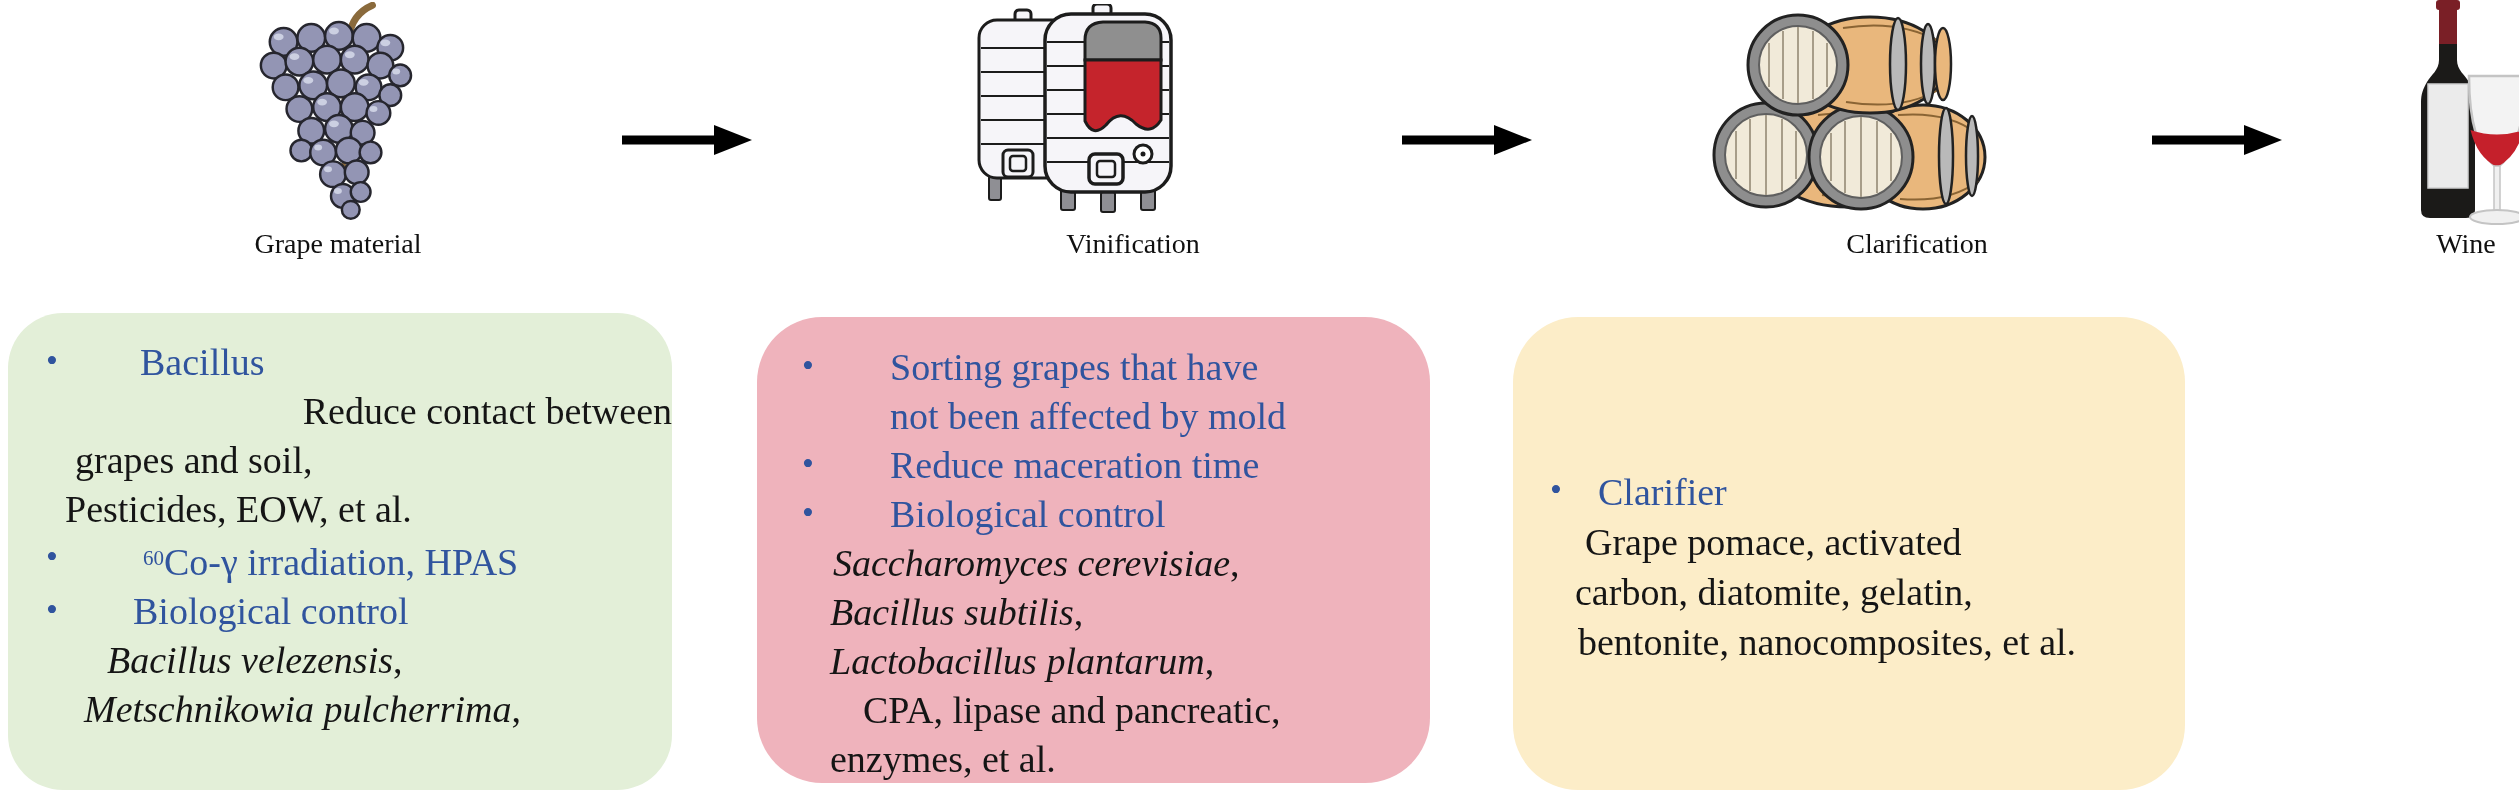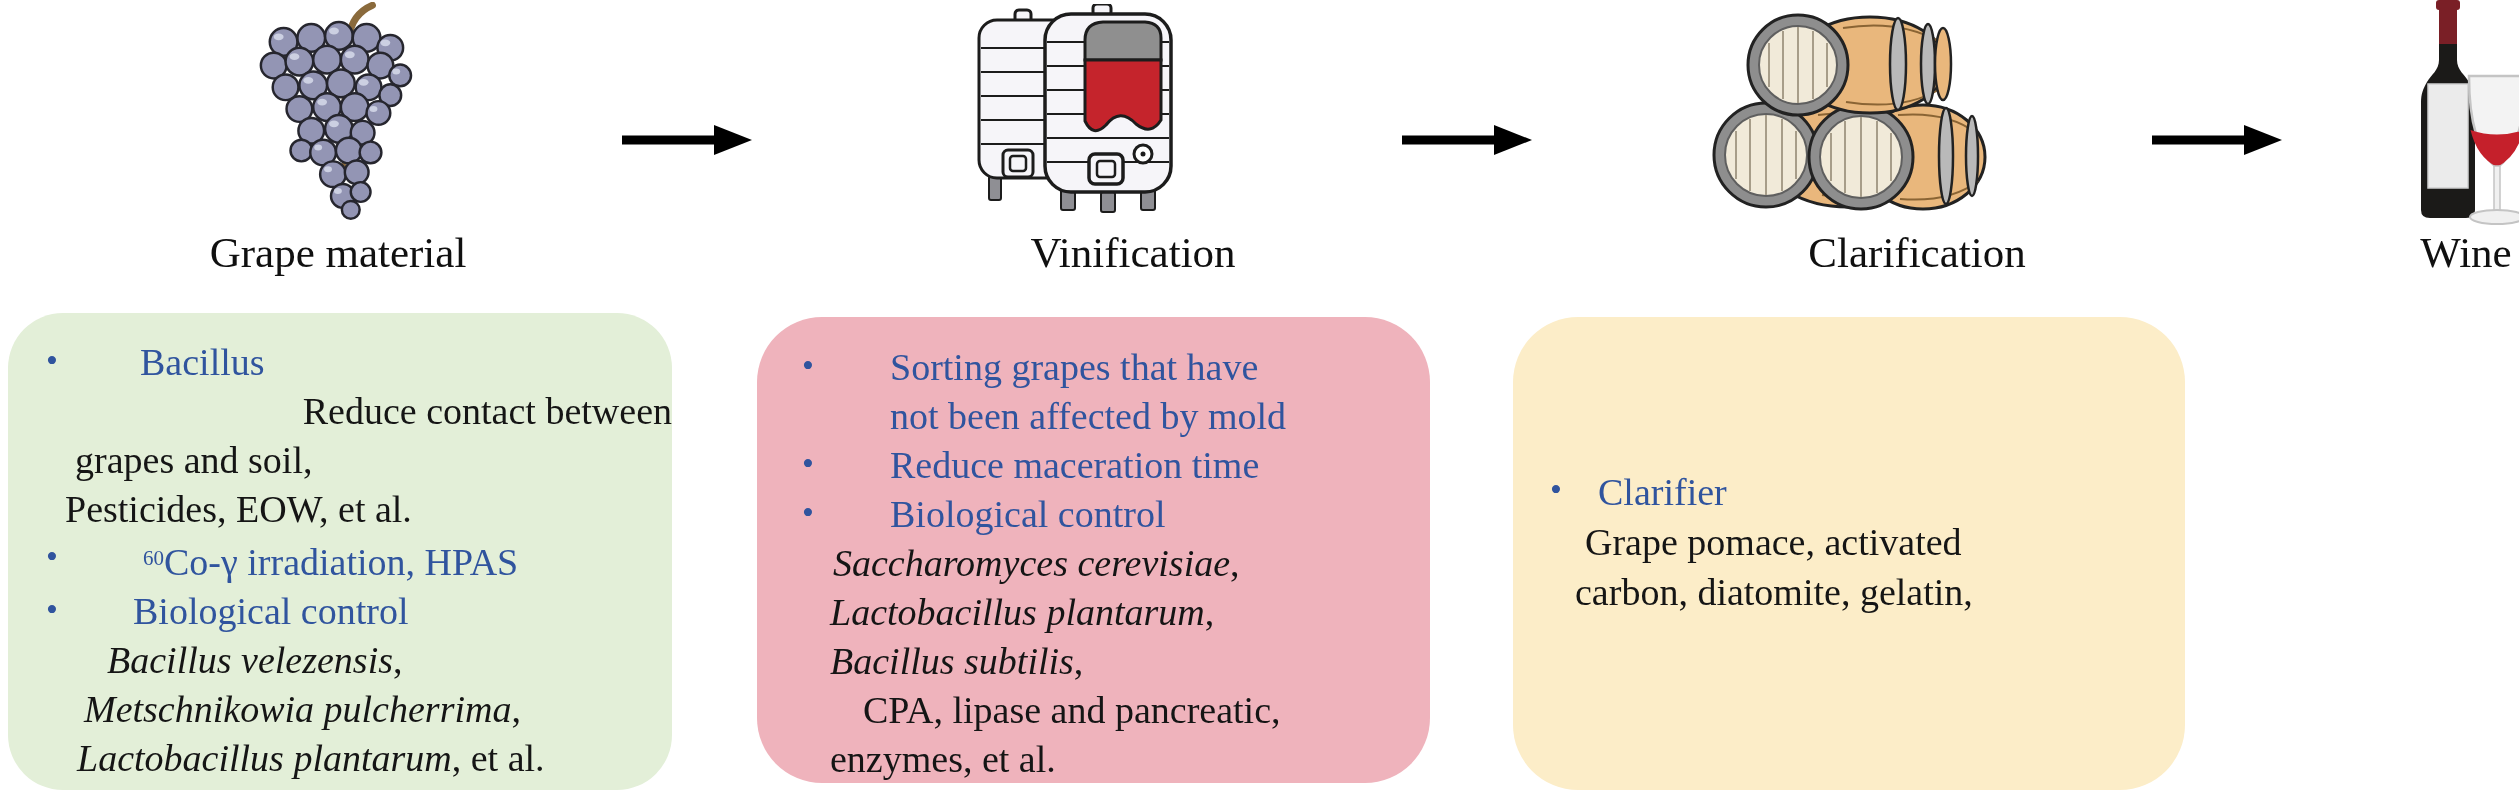--- a/index.html
+++ b/index.html
@@ -11,21 +11,21 @@
   .icon-grapes{left:250px;top:2px;width:163px;height:218px;}
   .icon-tanks{left:973px;top:4px;width:230px;height:212px;}
   .icon-barrels{left:1698px;top:3px;width:290px;height:215px;}
   .icon-wine{left:2402px;top:0;width:117px;height:226px;}
   .arrow{position:absolute;width:134px;height:36px;}
   .a1{left:620px;top:122px;}
   .a2{left:1400px;top:122px;}
   .a3{left:2150px;top:122px;}
   .stage-label{
     position:absolute;top:228px;transform:translateX(-50%);
-    font-size:43px;color:#101010;white-space:nowrap;
+    font-size:28px;color:#101010;white-space:nowrap;
   }
   .s1{left:338px;} .s2{left:1133px;} .s3{left:1917px;} .s4{left:2466px;}
   .box{
     position:absolute;font-size:38px;line-height:49px;box-sizing:border-box;
   }
   .box .line{position:relative;white-space:nowrap;}
   .box .bullet{
     position:absolute;left:var(--bx);top:-2px;font-size:34px;color:#30549e;
   }
   .blue{color:#30549e;}
@@ -187,32 +187,32 @@
 
   <div class="box" id="box-green">
       <div class="line" style="padding-left: 132px;"><span class="bullet">•</span><span class="blue">Bacillus</span></div>
       <div class="line" style="padding-left: 57px; text-align: right;"><span class="black">Reduce contact between</span></div>
       <div class="line" style="padding-left: 67px;"><span class="black">grapes and soil,</span></div>
       <div class="line" style="padding-left: 57px;"><span class="black">Pesticides, EOW, et al.</span></div>
       <div class="line" style="padding-left: 135px;"><span class="bullet">•</span><span class="blue sup">60</span><span class="blue">Co-γ irradiation, HPAS</span></div>
       <div class="line" style="padding-left: 125px;"><span class="bullet">•</span><span class="blue">Biological control</span></div>
       <div class="line" style="padding-left: 69px; margin-left: 30px;"><span class="black i">Bacillus velezensis</span><span class="black">,</span></div>
       <div class="line" style="padding-left: 69px; margin-left: 7px;"><span class="black i">Metschnikowia pulcherrima</span><span class="black">,</span></div>
-      <div class="line" style="padding-left: 69px;"><span class="black i">Lactobacillus plantarum</span><span class="black">, et al.</span></div>
     </div>
   <div class="box" id="box-pink">
       <div class="line" style="padding-left: 133px;"><span class="bullet">•</span><span class="blue">Sorting grapes that have</span></div>
       <div class="line" style="padding-left: 133px;"><span class="blue">not been affected by mold</span></div>
       <div class="line" style="padding-left: 133px;"><span class="bullet">•</span><span class="blue">Reduce maceration time</span></div>
       <div class="line" style="padding-left: 133px;"><span class="bullet">•</span><span class="blue">Biological control</span></div>
       <div class="line" style="padding-left: 76px;"><span class="black i">Saccharomyces cerevisiae</span><span class="black">,</span></div>
+      <div class="line" style="padding-left: 73px;"><span class="black i">Bacillus subtilis</span><span class="black">,</span></div>
       <div class="line" style="padding-left: 73px;"><span class="black i">Lactobacillus plantarum</span><span class="black">,</span></div>
-      <div class="line" style="padding-left: 73px;"><span class="black i">Bacillus subtilis</span><span class="black">,</span></div>
       <div class="line" style="padding-left: 106px;"><span class="black">CPA, lipase and pancreatic,</span></div>
       <div class="line" style="padding-left: 73px;"><span class="black">enzymes, et al.</span></div>
     </div>
   <div class="box" id="box-yellow">
       <div class="line" style="padding-left: 85px;"><span class="bullet">•</span><span class="blue">Clarifier</span></div>
       <div class="line" style="padding-left: 72px;"><span class="black">Grape pomace, activated</span></div>
       <div class="line" style="padding-left: 62px;"><span class="black">carbon, diatomite, gelatin,</span></div>
+      <div class="line" style="padding-left: 65px;"><span class="black">bentonite, nanocomposites, et al.</span></div>
     </div>
 
 </div>
 
 </body></html>

